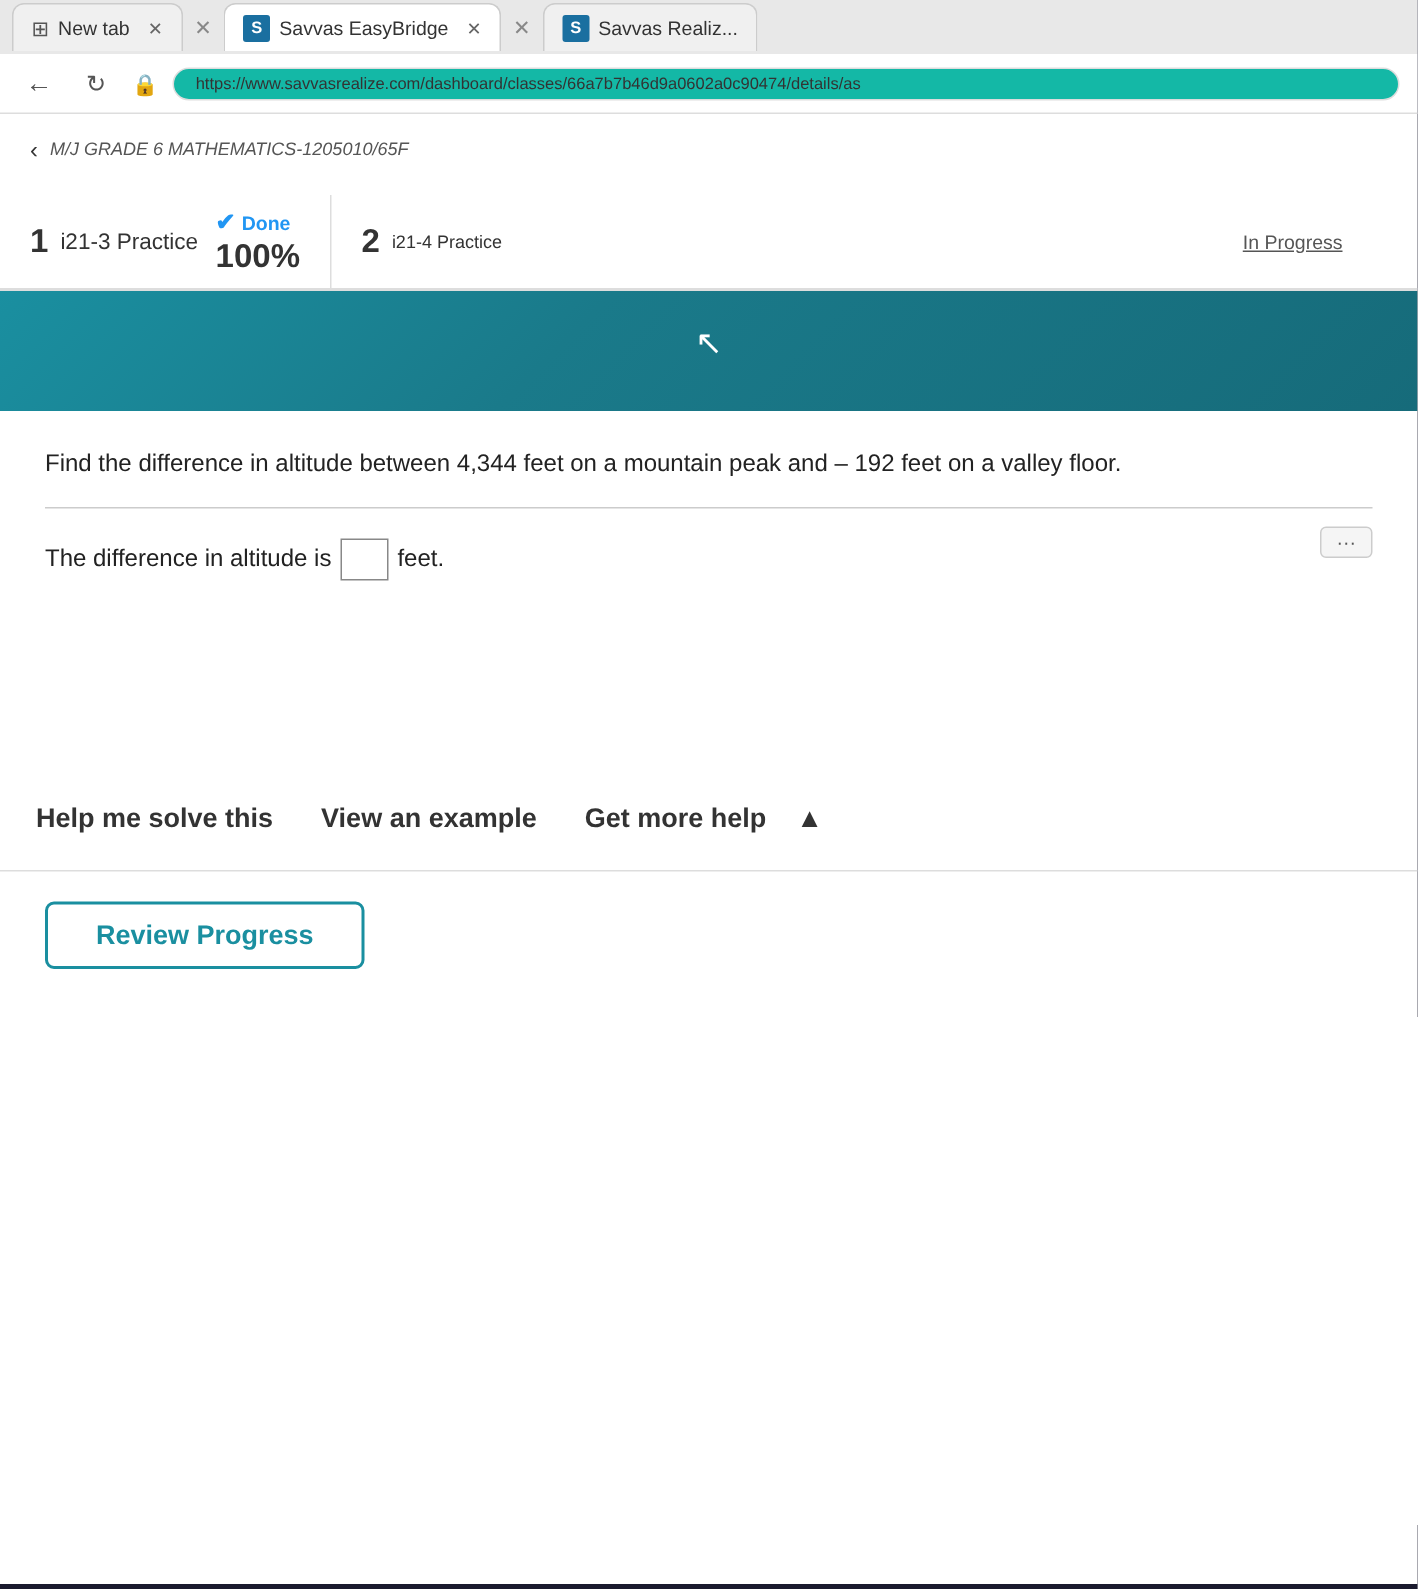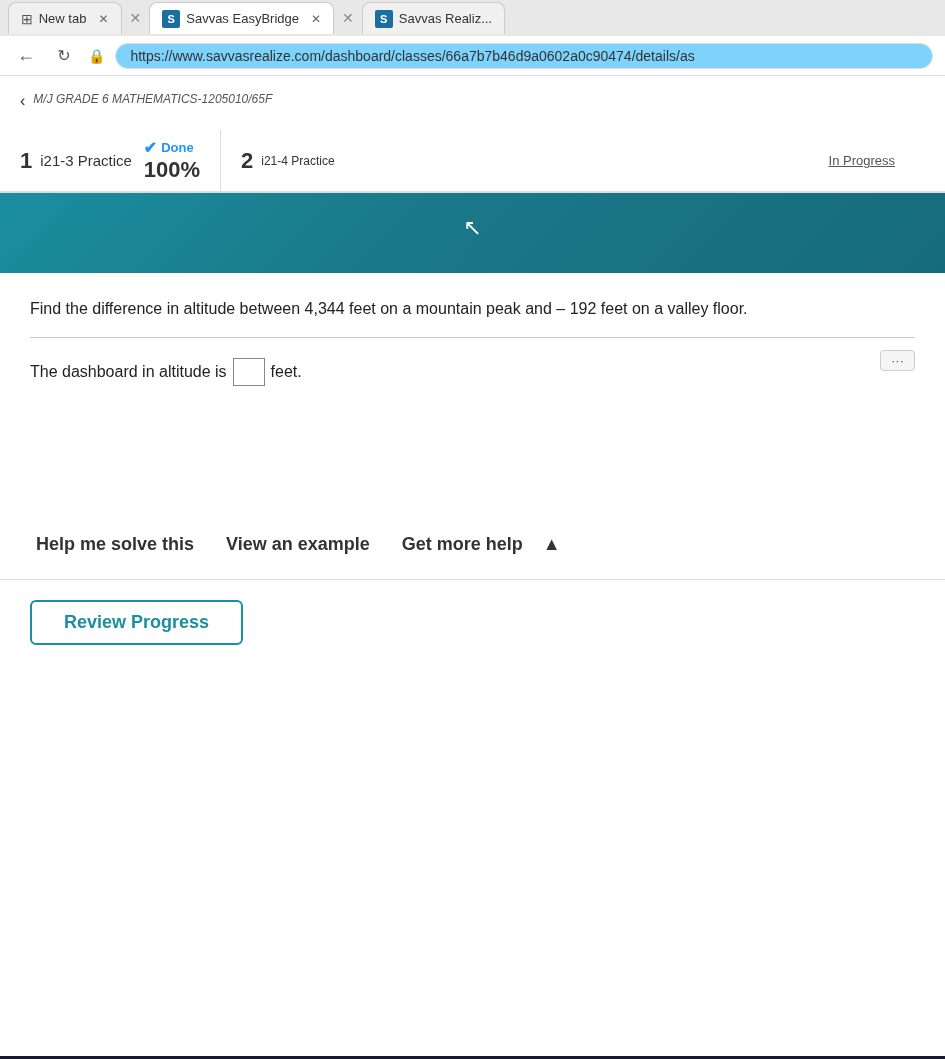--- a/index.html
+++ b/index.html
@@ -8,21 +8,21 @@
     
     .browser-chrome { background: #f0f0f0; width: 945px; }
     .tab-bar { background: #e8e8e8; display: flex; align-items: center; height: 36px; padding: 0 8px; gap: 4px; }
     .tab { display: flex; align-items: center; gap: 6px; background: #f0f0f0; border-radius: 8px 8px 0 0; padding: 0 12px; height: 32px; font-size: 13px; color: #333; border: 1px solid #ccc; border-bottom: none; }
     .tab.active { background: #fff; }
     .tab-close { color: #666; font-size: 12px; cursor: pointer; margin-left: 6px; }
 
     .address-bar { background: #fff; display: flex; align-items: center; height: 40px; padding: 0 12px; gap: 10px; border-bottom: 1px solid #ddd; }
     .nav-btn { color: #555; font-size: 18px; cursor: pointer; width: 28px; text-align: center; }
     .lock-icon { color: #666; font-size: 14px; }
-    .url-bar { flex: 1; background: #7dd3fc; border: 1px solid #ddd; border-radius: 20px; padding: 4px 14px; font-size: 14px; color: #333; }
+    .url-bar { flex: 1; background: #14b8a6; border: 1px solid #ddd; border-radius: 20px; padding: 4px 14px; font-size: 11px; color: #333; }
 
     
     .page { background: #fff; width: 945px; min-height: 980px; }
 
     
     .page-header { padding: 16px 20px 10px 20px; }
     .breadcrumb { font-size: 12px; color: #555; display: flex; align-items: center; gap: 4px; margin-bottom: 4px; font-style: italic; }
     .back-arrow { font-size: 16px; color: #333; cursor: pointer; margin-right: 8px; }
     .page-title { font-size: 26px; font-weight: 600; color: #222; }
 
@@ -38,21 +38,21 @@
 
     .question-content { padding: 24px 30px; }
     .question-text { font-size: 16px; color: #222; line-height: 1.5; margin-bottom: 16px; }
     .question-divider { border: none; border-top: 1px solid #ccc; margin-bottom: 20px; }
     .more-btn { float: right; background: #f5f5f5; border: 1px solid #ccc; border-radius: 4px; padding: 2px 10px; font-size: 13px; color: #555; cursor: pointer; margin-top: -8px; }
 
     .answer-line { font-size: 16px; color: #222; display: flex; align-items: center; gap: 6px; margin-top: 10px; }
     .answer-box { width: 32px; height: 28px; border: 1px solid #888; display: inline-block; vertical-align: middle; }
 
     
-    .help-buttons { display: flex; align-items: center; gap: 32px; padding: 24px 36px; margin-top: 100px; }
+    .help-buttons { display: flex; align-items: center; gap: 32px; padding: 24px 24px; margin-top: 100px; }
     .help-btn { font-size: 18px; font-weight: 700; color: #333; cursor: pointer; background: none; border: none; }
     .get-more-help { display: flex; align-items: center; gap: 20px; font-size: 18px; font-weight: 700; color: #333; cursor: pointer; }
 
     
     .bottom-bar { border-top: 1px solid #ddd; padding: 20px 30px; }
     .review-progress-btn { border: 2px solid #1a8fa0; border-radius: 6px; padding: 10px 32px; font-size: 18px; font-weight: 600; color: #1a8fa0; background: #fff; cursor: pointer; }
 
     
     .taskbar { background: #1a1a2e; height: 52px; display: flex; align-items: center; padding: 0 16px; gap: 12px; width: 945px; }
 
@@ -138,21 +138,21 @@
 
     <div class="practice-banner">
       <span class="cursor-icon">↖</span>
     </div>
 
     <div class="question-content">
       <p class="question-text">Find the difference in altitude between 4,344 feet on a mountain peak and – 192 feet on a valley floor.</p>
       <hr class="question-divider">
       <button class="more-btn">···</button>
       <div class="answer-line">
-        <span>The dashboard in altitude is</span>
+        <span>The difference in altitude is</span>
         <span class="answer-box"></span>
         <span>feet.</span>
       </div>
     </div>
 
     <div class="help-buttons">
       <button class="help-btn">Help me solve this</button>
       <button class="help-btn">View an example</button>
       <div class="get-more-help">
         <span>Get more help</span>

